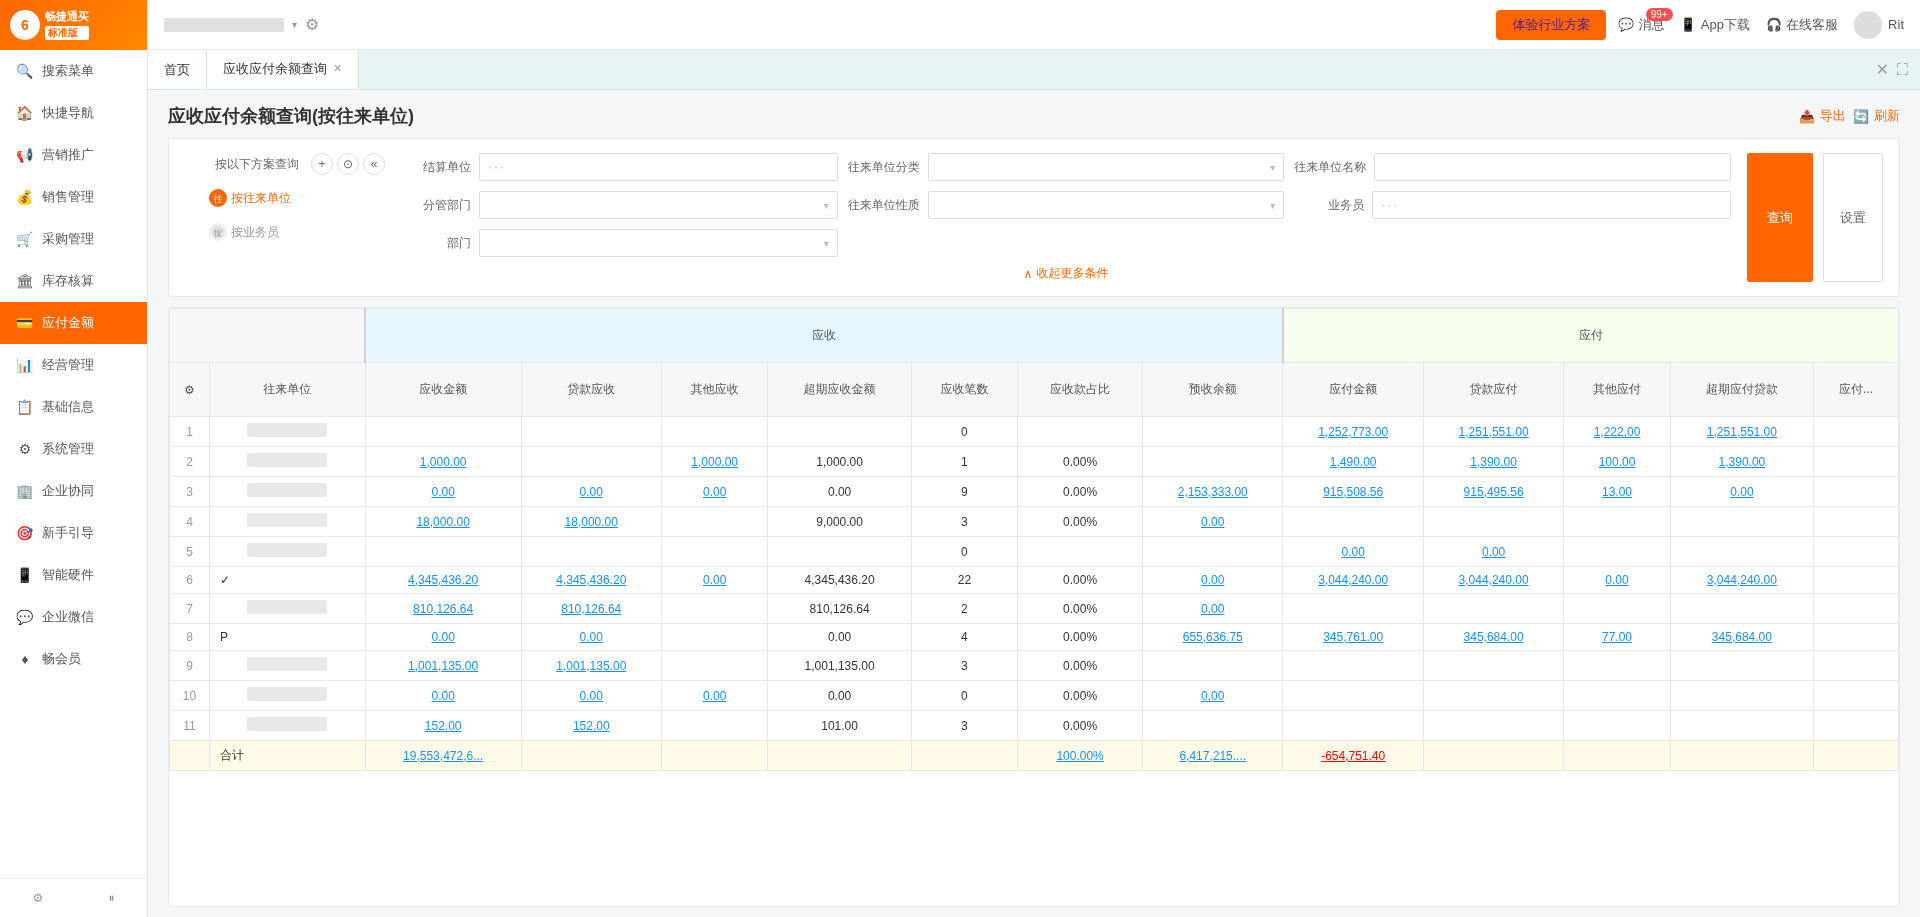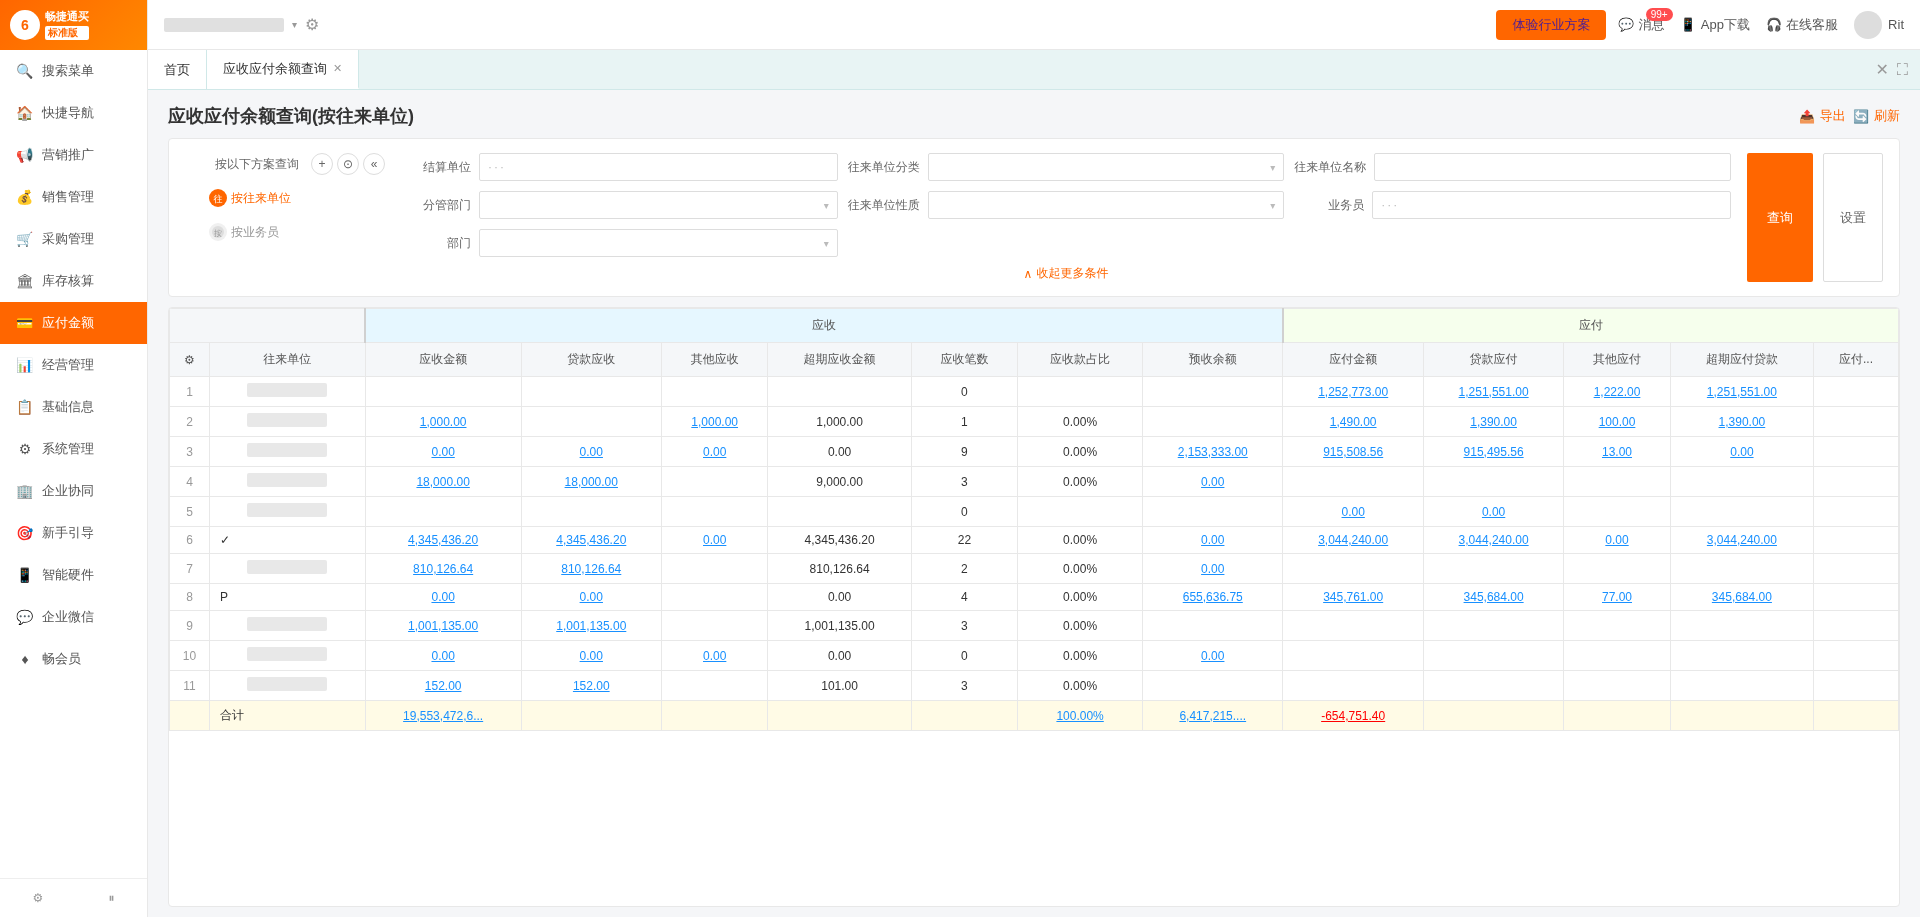--- a/index.html
+++ b/index.html
@@ -77,21 +77,21 @@
     .collapse-btn { color: #ff6600; cursor: pointer; font-size: 12px; display: flex; align-items: center; gap: 4px; background: none; border: none; }
 
     .query-btn { background: #ff6600; color: #fff; border: none; padding: 6px 20px; border-radius: 2px; cursor: pointer; font-size: 13px; }
     .set-btn { background: #fff; color: #666; border: 1px solid #ddd; padding: 5px 16px; border-radius: 2px; cursor: pointer; font-size: 13px; }
     .filter-action-col { display: flex; gap: 10px; justify-content: center; }
 
     
     .table-container { margin: 0 20px 10px; background: #fff; border: 1px solid #e8e8e8; border-radius: 4px; overflow: auto; flex: 1; }
     table { width: 100%; border-collapse: collapse; font-size: 12px; }
     thead tr { background: #f5f7f9; }
-    th { padding: 8px 10px; text-align: center; border: 1px solid #e8e8e8; color: #555; font-weight: 500; white-space: nowrap; position: sticky; top: 0; background: #f5f7f9; z-index: 2; }
+    th { padding: 18px 10px; text-align: center; border: 1px solid #e8e8e8; color: #555; font-weight: 500; white-space: nowrap; position: sticky; top: 0; background: #f5f7f9; z-index: 2; }
     td { padding: 6px 10px; border: 1px solid #e8e8e8; color: #333; text-align: center; white-space: nowrap; }
     .row-num { color: #999; text-align: center; width: 30px; }
     .td-link { color: #1890ff; text-decoration: underline; cursor: pointer; }
     .td-left { text-align: left; }
     .blurred { background: #e8e8e8; color: transparent; border-radius: 2px; height: 14px; display: inline-block; width: 80px; }
     .group-header { background: #fafafa; }
     .group-header th { text-align: center; }
     .total-row td { background: #fffbe6; font-weight: 500; }
     .col-group-yingshou { background: #e6f7ff; }
     .col-group-yingfu { background: #f6ffed; }

